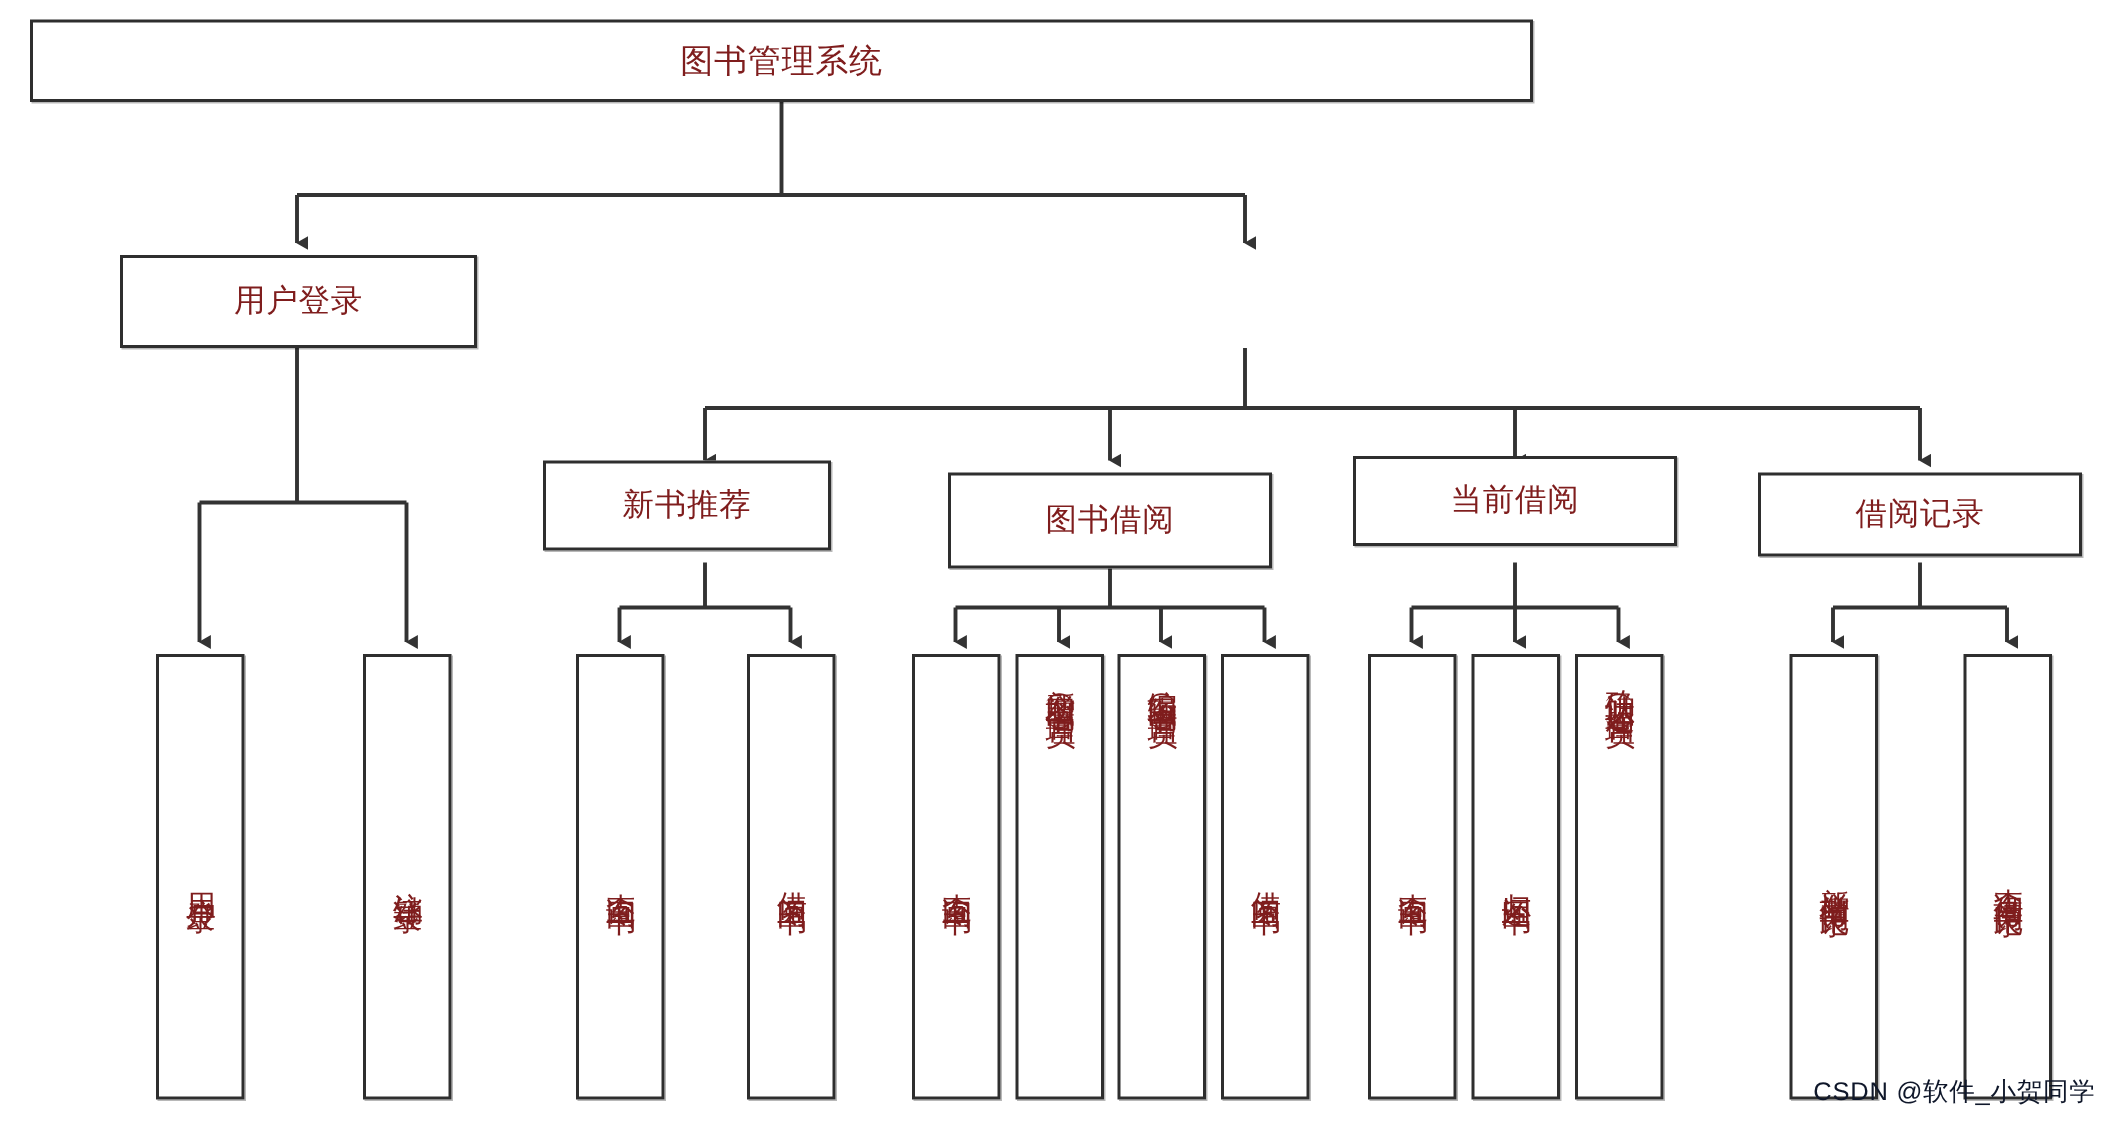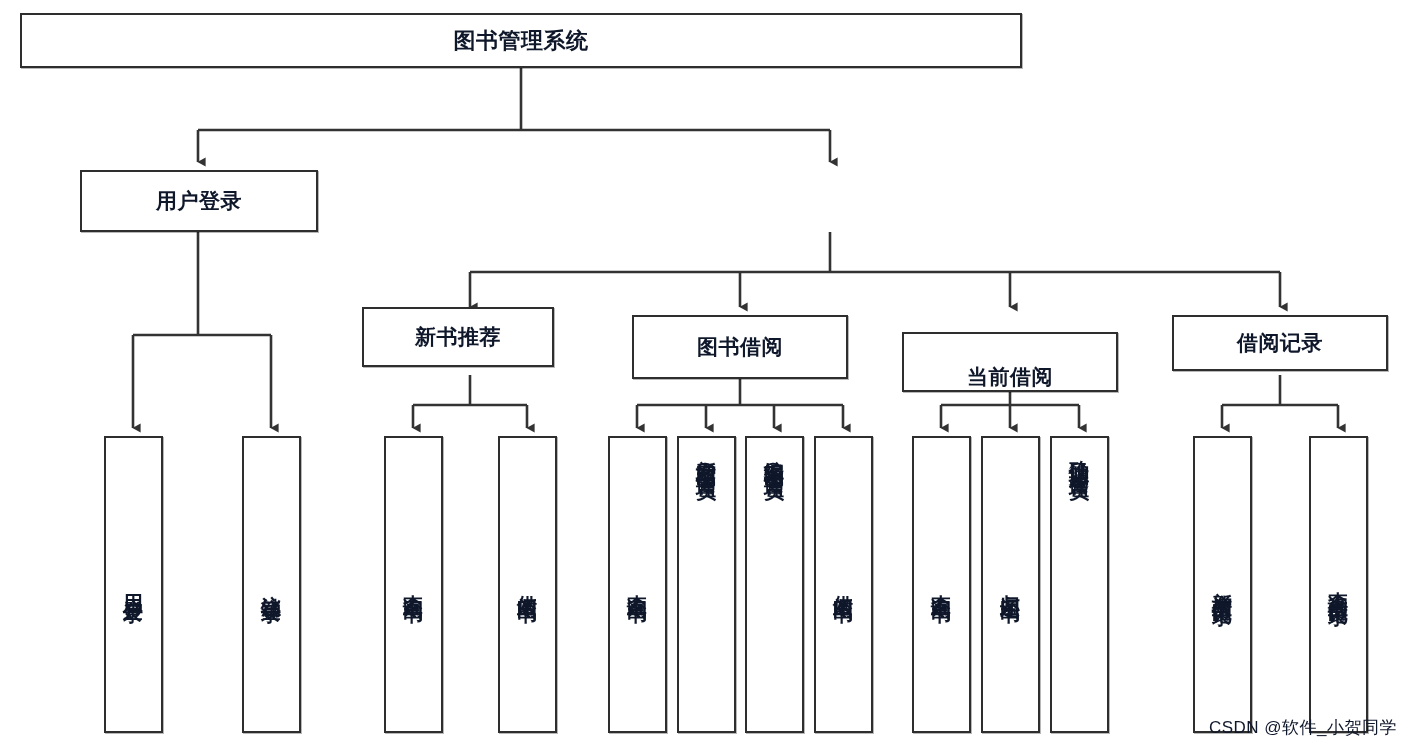--- a/index.html
+++ b/index.html
@@ -32,25 +32,24 @@
     position: absolute;
     box-sizing: border-box;
     background: #ffffff;
     border: 2px solid #2e2e2e;
     display: flex;
     align-items: center;
     justify-content: center;
     box-shadow: 1px 1px 0 rgba(0,0,0,0.28);
   }
   .node .label {
-    color: #0f172a;
+    color: #7f1d1d;
     letter-spacing: 0.5px;
     white-space: nowrap;
     line-height: 1.18;
-    font-weight: bold;
   }
   .node.horizontal .label {
     font-size: 21px;
   }
   .node.root .label {
     font-size: 22px;
   }
   .node.vertical {
     align-items: flex-start;
     justify-content: center;
@@ -144,21 +143,21 @@
 
 
   <div class="node horizontal" style="left:362px; top:307px; width:192px; height:60px;">
     <span class="label">新书推荐</span>
   </div>
 
   <div class="node horizontal" style="left:632px; top:315px; width:216px; height:64px;">
     <span class="label">图书借阅</span>
   </div>
 
-  <div class="node horizontal" style="left:902px; top:332px; width:216px; height:60px;align-items:flex-end;">
+  <div class="node horizontal" style="left:902px; top:304px; width:216px; height:60px;">
     <span class="label">当前借阅</span>
   </div>
 
   <div class="node horizontal" style="left:1172px; top:315px; width:216px; height:56px;">
     <span class="label">借阅记录</span>
   </div>
 
   <div class="node vertical centered" style="left:104px; top:436px; width:59px; height:297px;">
     <span class="label">用户登录</span>
   </div>

